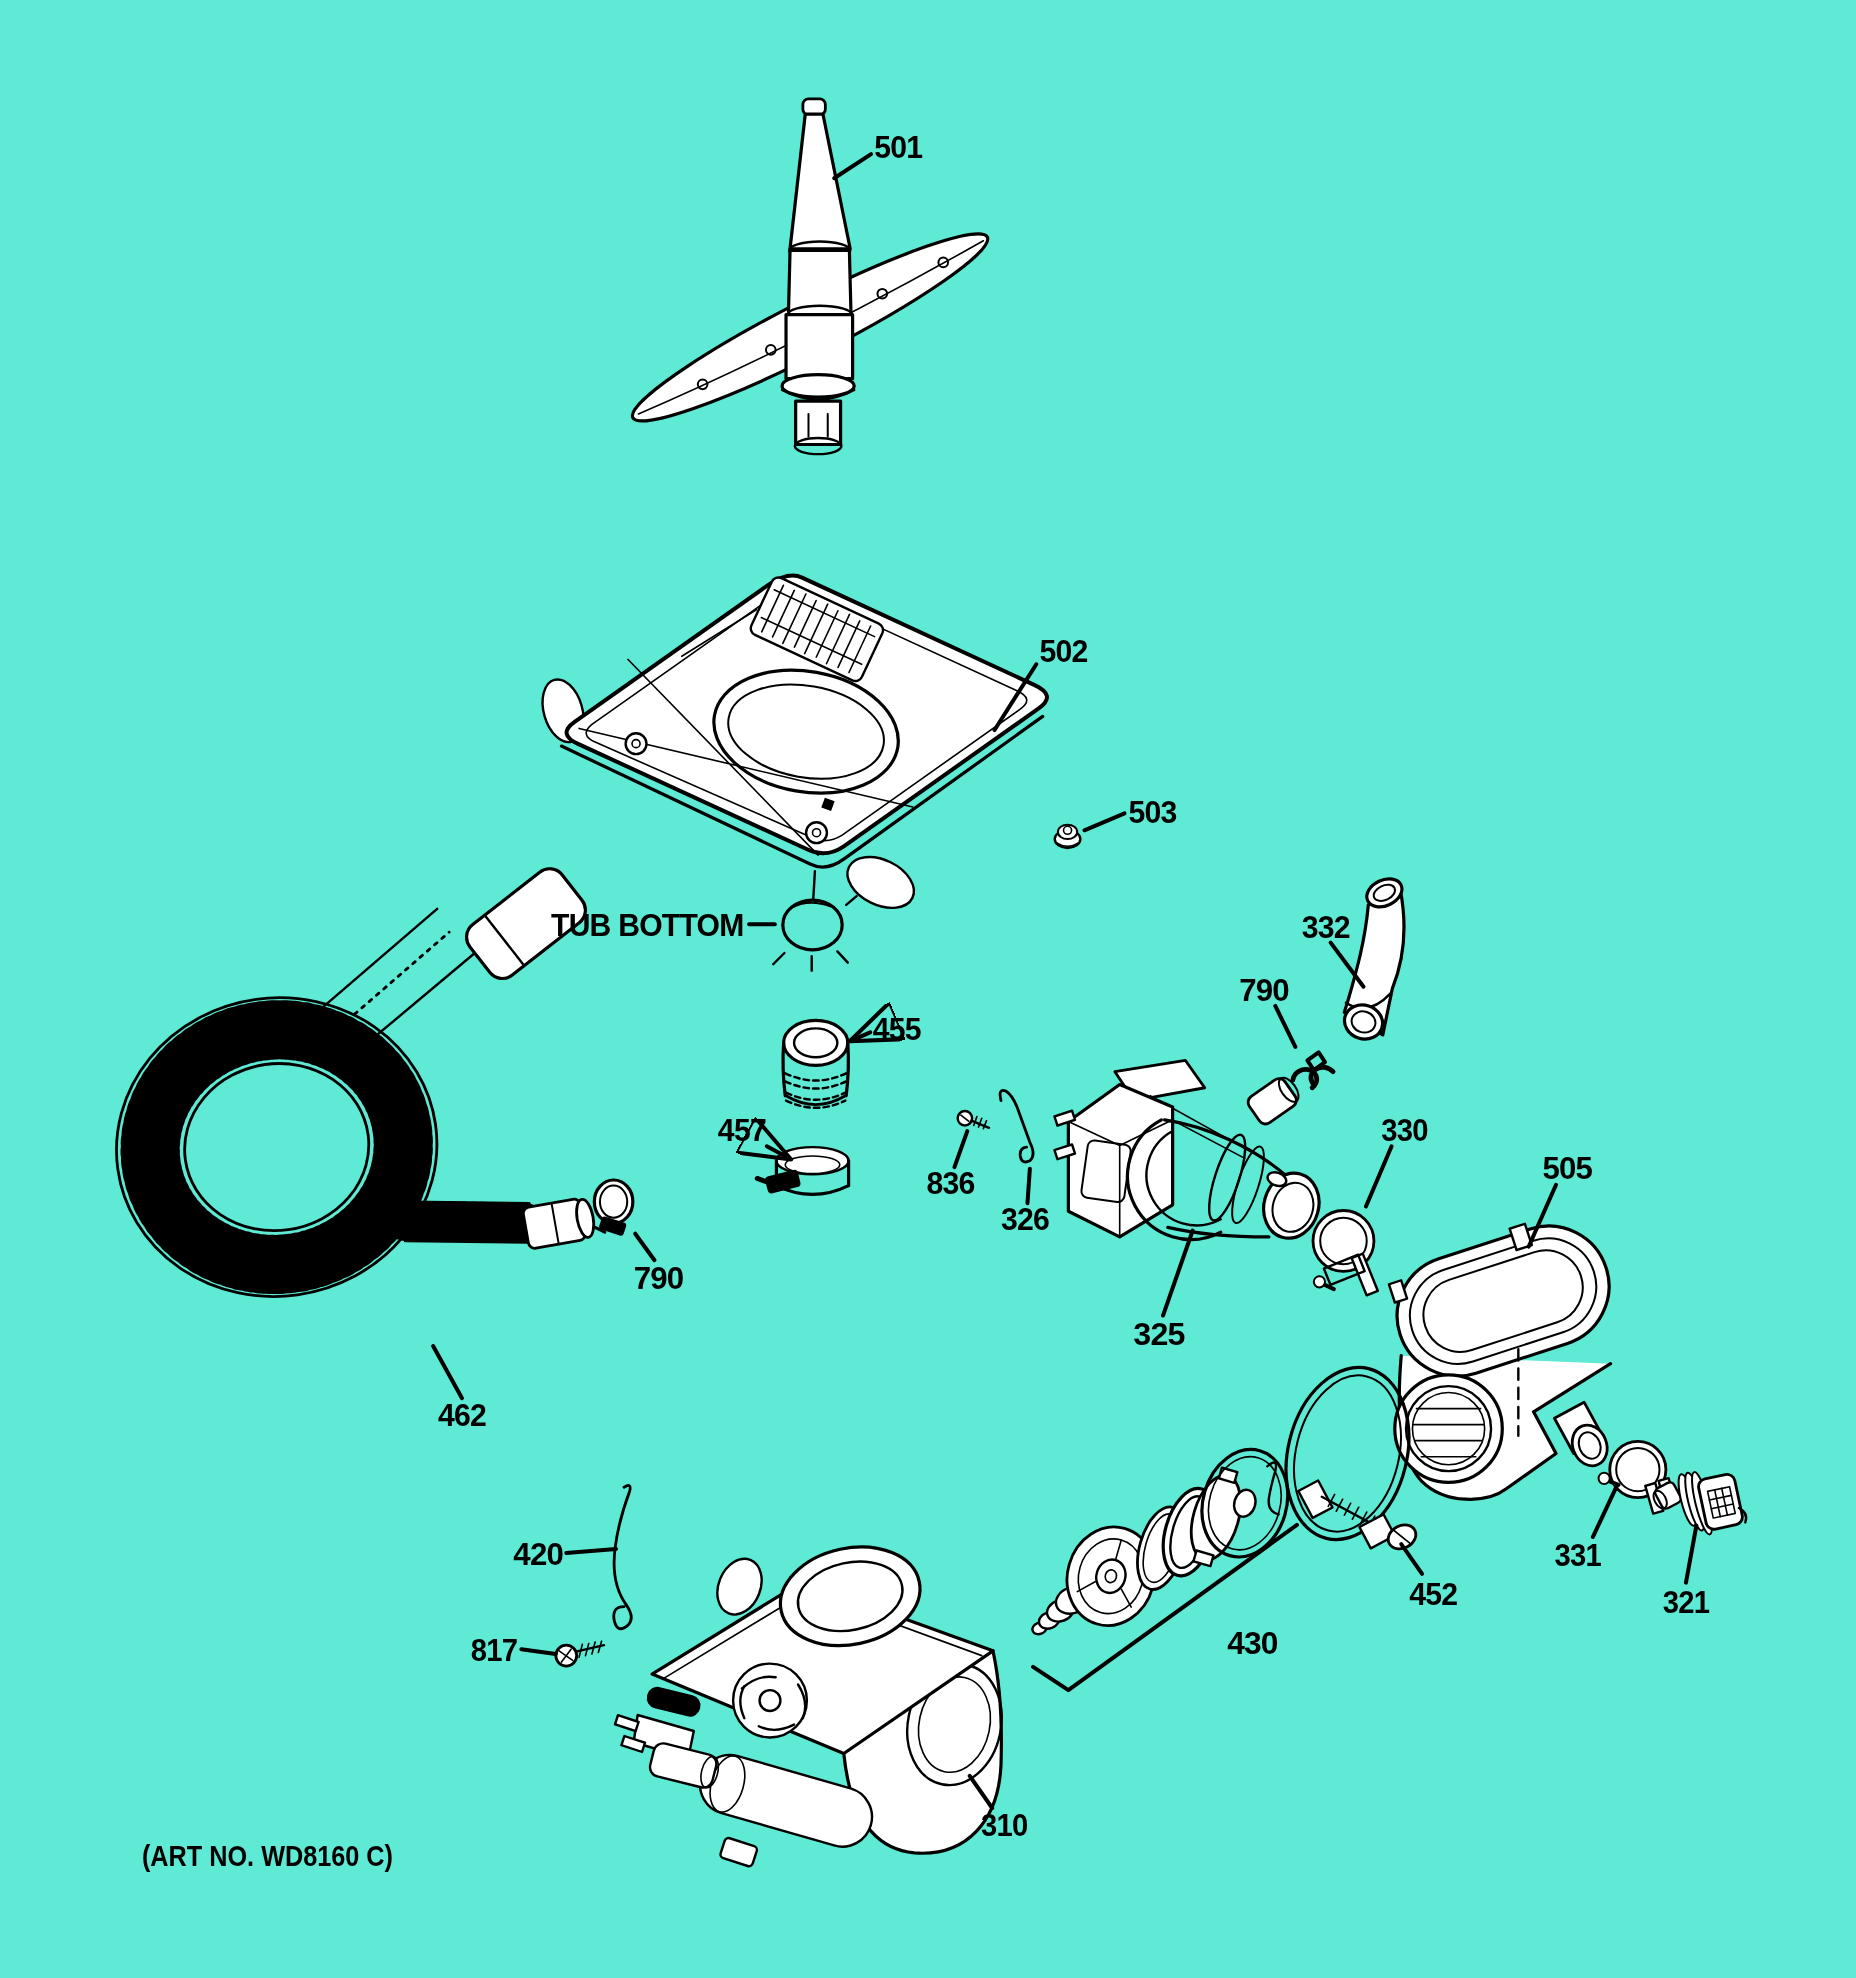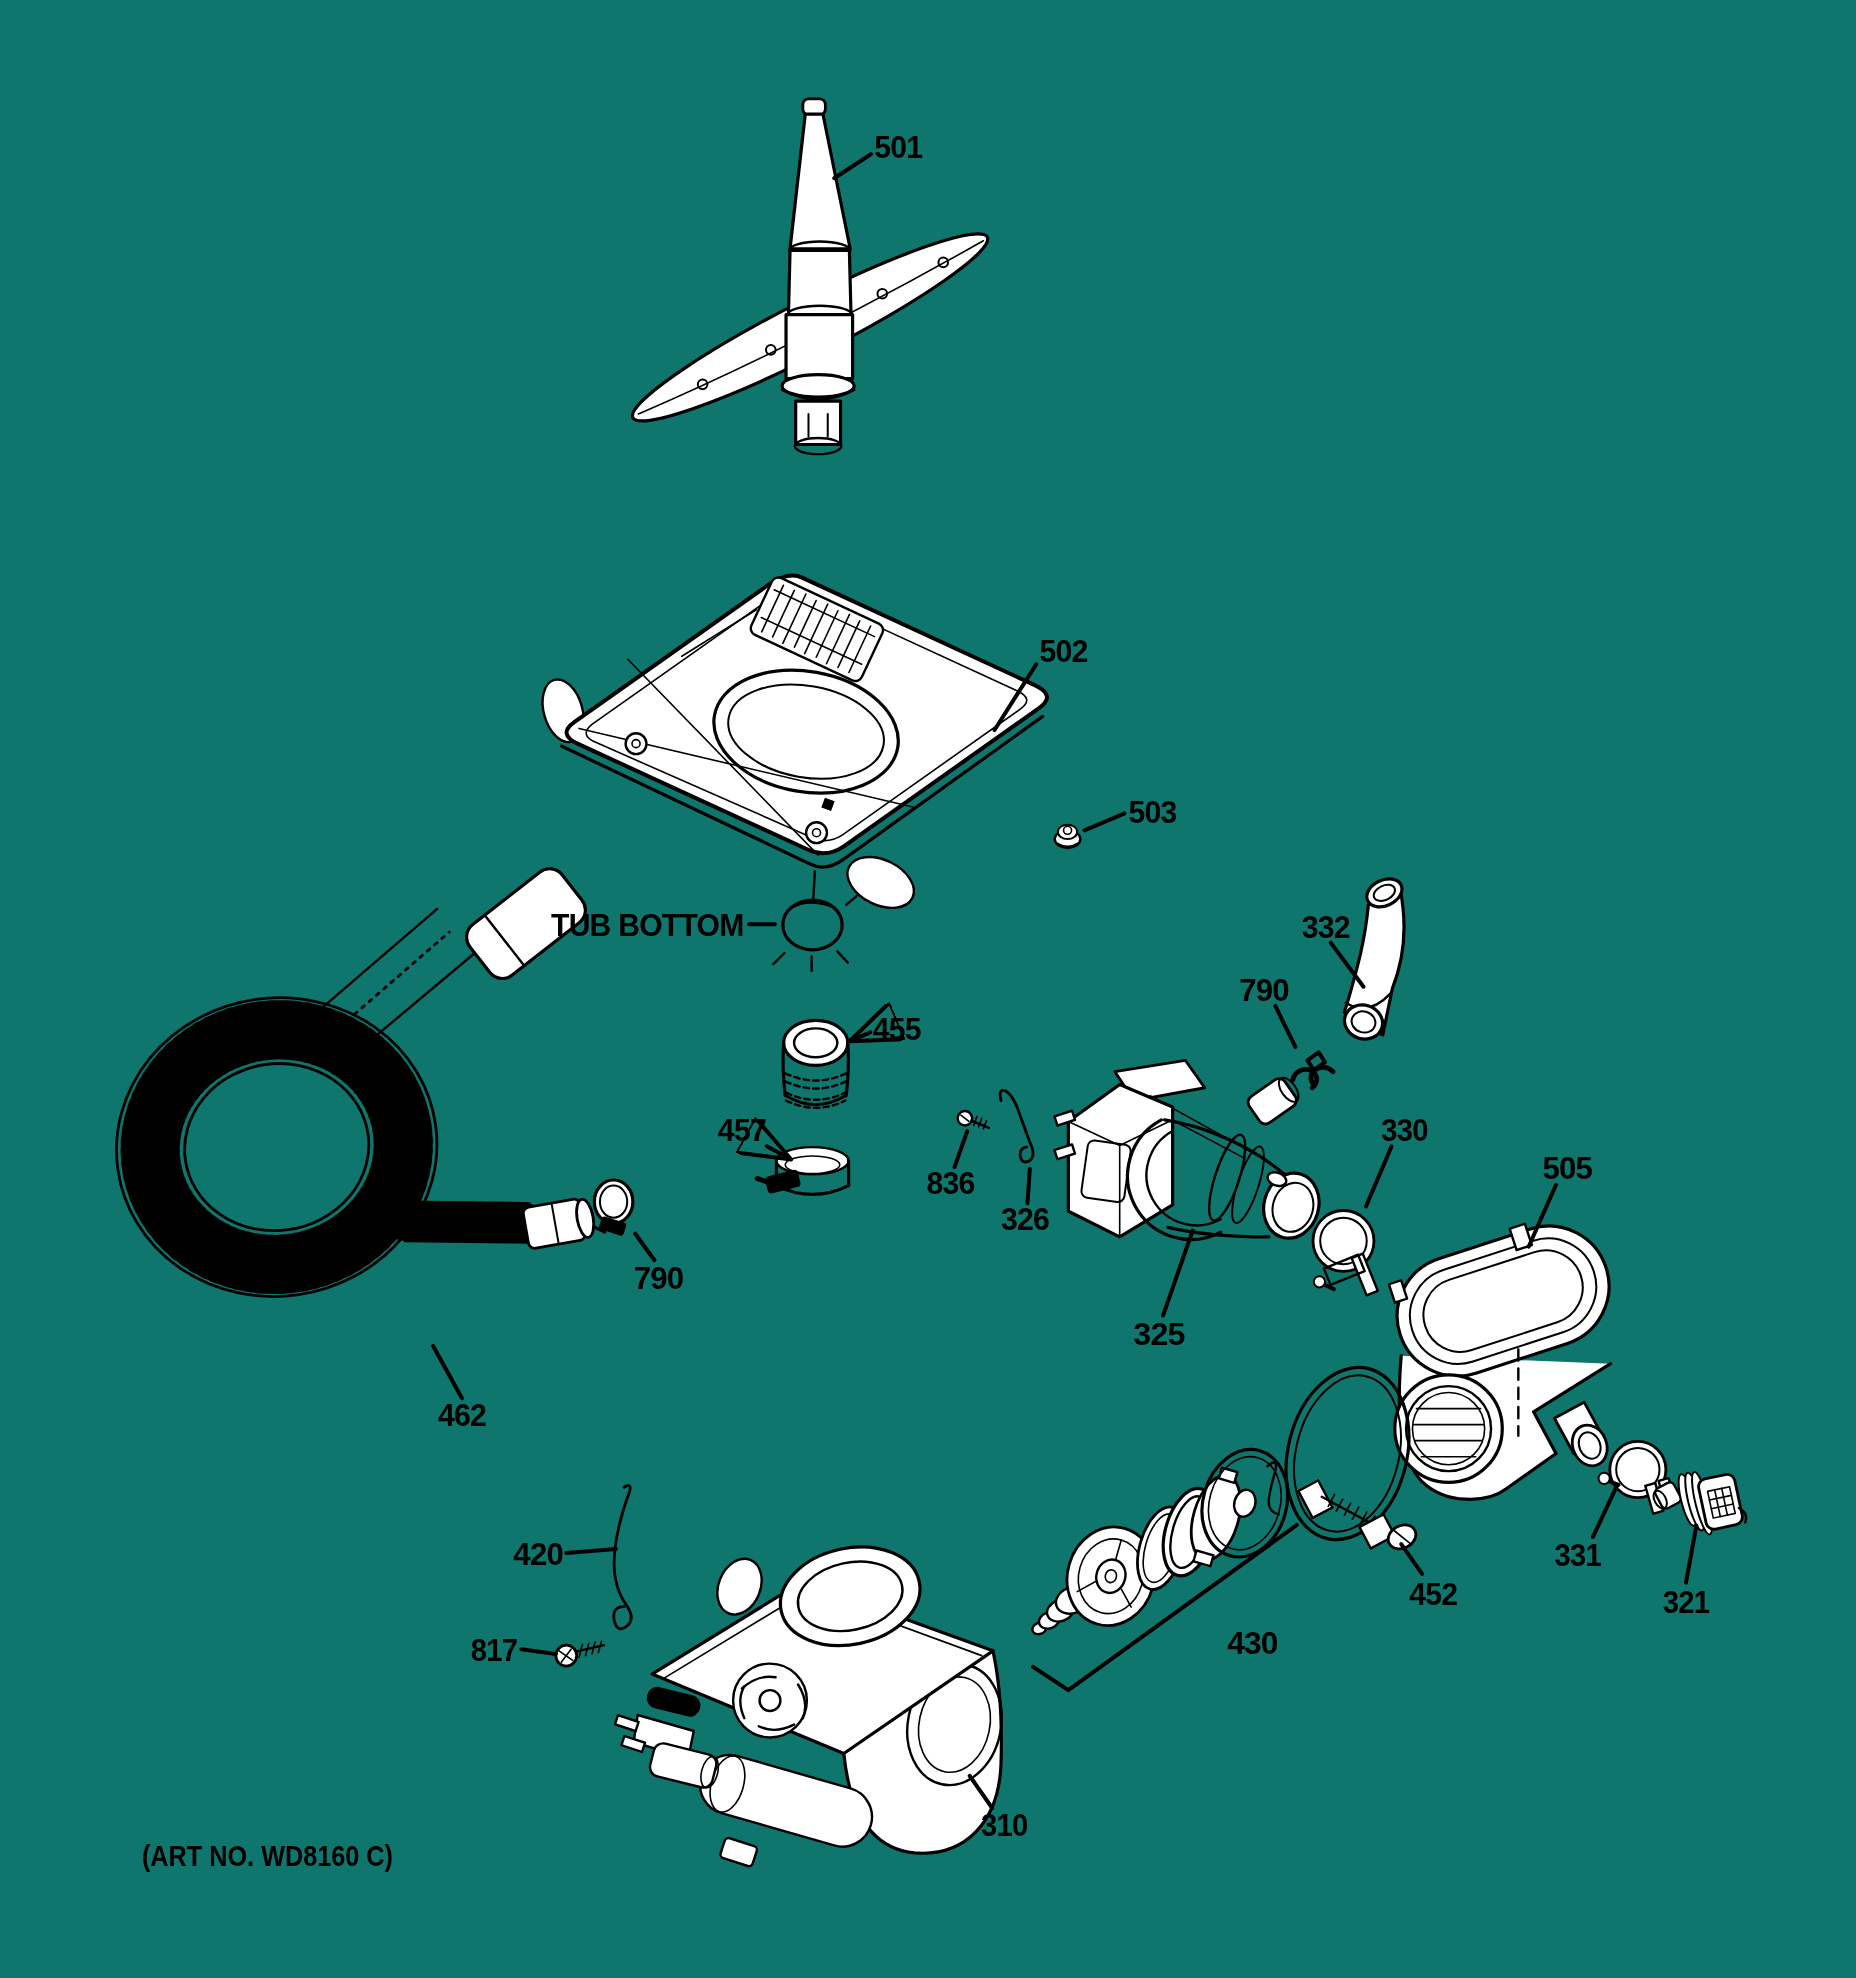--- a/index.html
+++ b/index.html
@@ -1,16 +1,16 @@
 <!DOCTYPE html>
 <html style="font-size:13px"><head>
 <meta charset="utf-8">
 <style>
   html,body{margin:0;padding:0;background:#fff;}
-  .page{position:relative;width:1856px;height:1979px;background:#0f766e;overflow:hidden;}
+  .page{position:relative;width:1856px;height:1979px;background:#5eead4;overflow:hidden;}
   svg{display:block;}
   path,ellipse,circle,rect,line,polyline{stroke:#000;fill:none;stroke-linecap:round;stroke-linejoin:round;}
   .s2{stroke-width:2}.s25{stroke-width:2.5}.s3{stroke-width:3}.s35{stroke-width:3.5}
   .s4{stroke-width:4}.s5{stroke-width:5}.s6{stroke-width:6}
   .w{fill:#fff}
   .blk{fill:#000;stroke:none}
   .lbl{font-family:"Liberation Sans",sans-serif;font-weight:700;font-size:40px;fill:#000;stroke:none;letter-spacing:-1px;}
   .lbl-sm{font-family:"Liberation Sans",sans-serif;font-weight:700;font-size:36px;fill:#000;stroke:none;}
   .dash{stroke-dasharray:14 10}
   .corr{stroke-dasharray:4 8}

